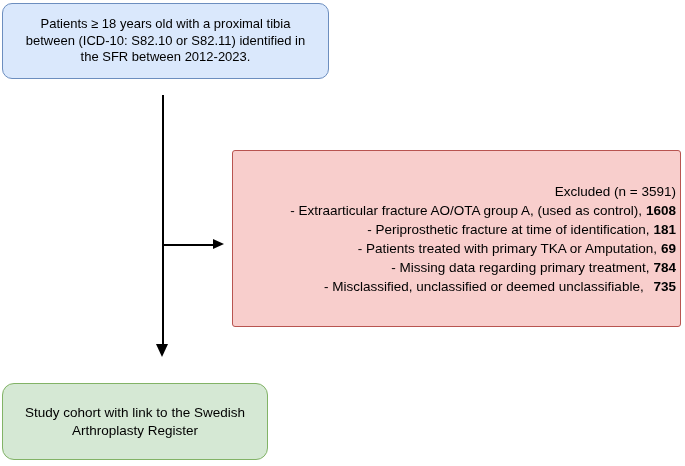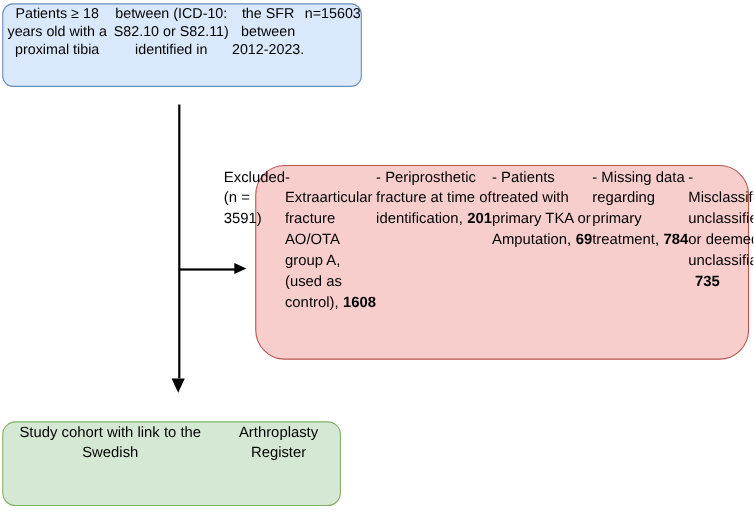--- a/index.html
+++ b/index.html
@@ -9,44 +9,45 @@
     height: 466px;
     background: #ffffff;
     font-family: "Liberation Sans", "DejaVu Sans", sans-serif;
     color: var(--text, #000);
     overflow: hidden;
   }
   .node {
     position: absolute;
     box-sizing: border-box;
     display: flex;
+    flex-direction: column;
     justify-content: center;
   }
   #population-box {
     left: 2px; top: 3px; width: 327px; height: 76px;
     background: var(--population-fill, #dae8fc);
     border: 1.3px solid var(--population-border, #6c8ebf);
     border-radius: 10px;
     text-align: center;
     font-size: 13px;
     line-height: 16.5px;
   }
   #excluded-box {
     left: 232px; top: 150px; width: 449px; height: 177px;
     background: var(--excluded-fill, #f8cecc);
     border: 1.4px solid var(--excluded-border, #b85450);
-    border-radius: 27px;
-    text-align: left;
+    border-radius: 3px;
+    text-align: right;
     font-size: 13.5px;
     line-height: 19px;
     padding-left: 5px;
     padding-right: 4px;
   }
   #cohort-box {
-    left: 2px; top: 383px; width: 308px; height: 77px;
+    left: 2px; top: 383px; width: 266px; height: 77px;
     background: var(--cohort-fill, #d5e8d4);
     border: 1.3px solid var(--cohort-border, #82b366);
     border-radius: 12px;
     text-align: center;
     font-size: 13.5px;
     line-height: 18px;
   }
   .count { font-weight: bold; margin-left: 0.3em; }
   sup.ord { font-size: 0.62em; vertical-align: super; line-height: 0; }
   .vline {
@@ -80,33 +81,32 @@
 </style>
 </head>
 <body>
 
 <div id="canvas">
 
   <div class="node" id="population-box">
     <div>Patients ≥ 18 years old with a proximal tibia</div>
     <div>between (ICD-10: S82.10 or S82.11) identified in</div>
     <div>the SFR between 2012-2023.</div>
-    <div>n=15603</div>
   </div>
 
   <div class="vline"></div>
   <div class="arrowhead-down"></div>
 
   <div class="hline"></div>
   <div class="arrowhead-right"></div>
 
   <div class="node" id="excluded-box">
     <div>Excluded (n = 3591)</div>
     <div><span>- Extraarticular fracture AO/OTA group A, (used as control),</span><span class="count">1608</span></div>
-    <div><span>- Periprosthetic fracture at time of identification,</span><span class="count">201</span></div>
+    <div><span>- Periprosthetic fracture at time of identification,</span><span class="count">181</span></div>
     <div><span>- Patients treated with primary TKA or Amputation,</span><span class="count">69</span></div>
     <div><span>- Missing data regarding primary treatment,</span><span class="count">784</span></div>
     <div><span>- Misclassified, unclassified or deemed unclassifiable, </span><span class="count" style="margin-left:0.45em">735</span></div>
   </div>
 
   <div class="node" id="cohort-box">
     <div>Study cohort with link to the Swedish</div>
     <div>Arthroplasty Register</div>
   </div>
 

